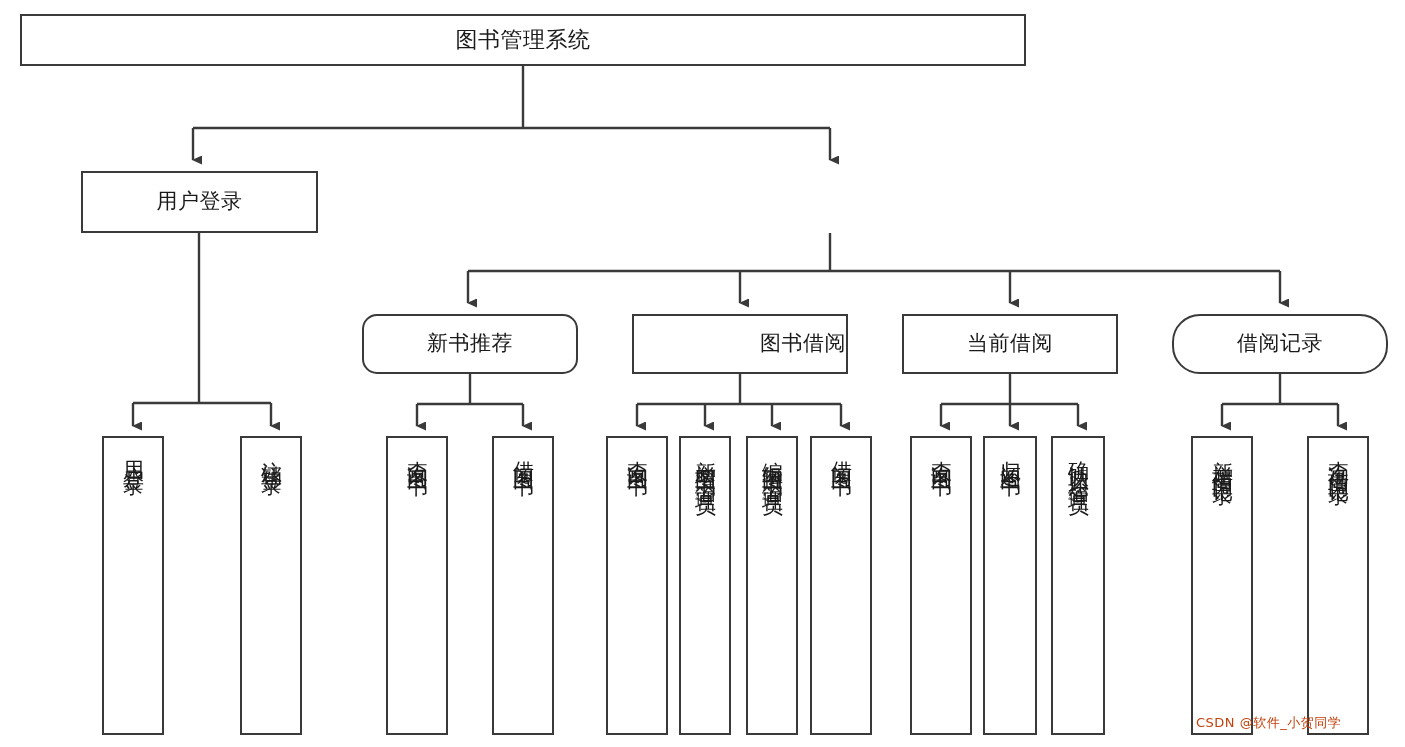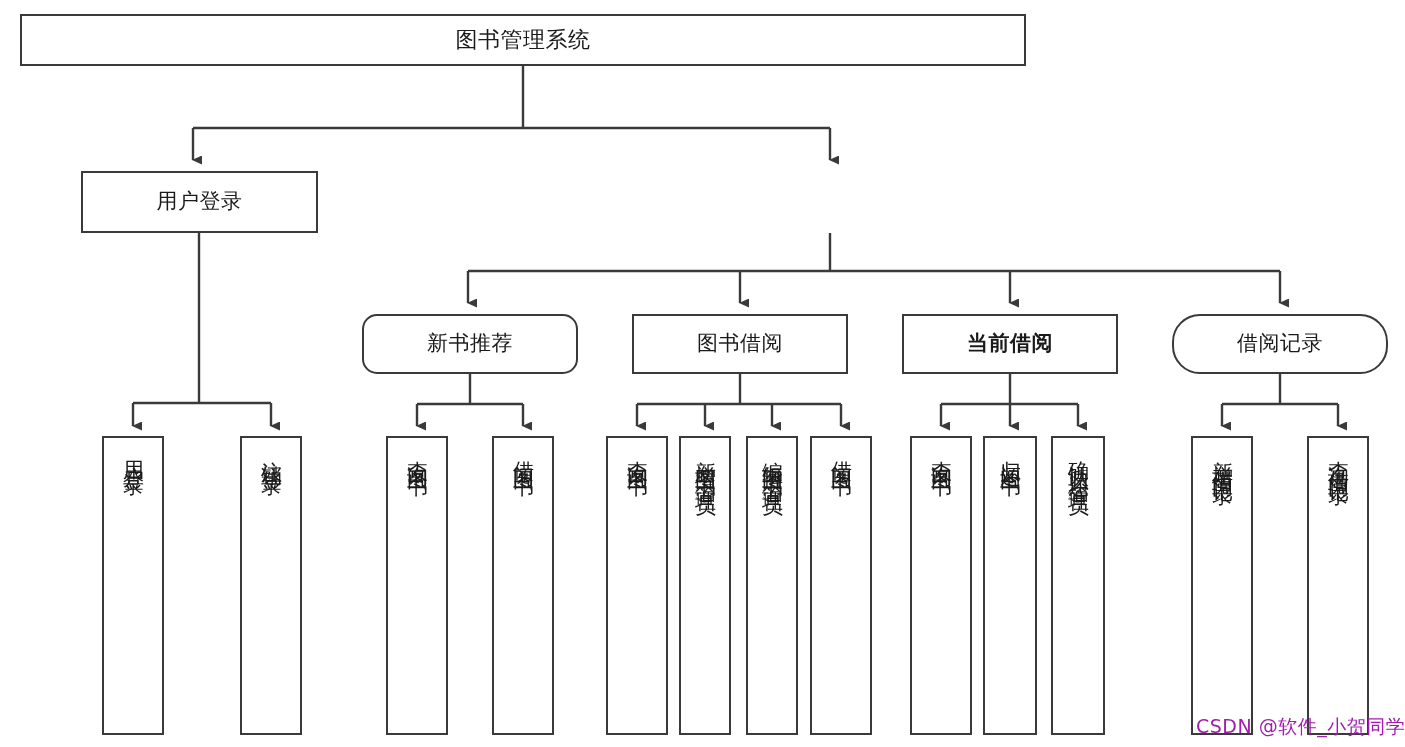--- a/index.html
+++ b/index.html
@@ -56,22 +56,22 @@
     left: 0;
     top: 0;
     width: 1405px;
     height: 747px;
     pointer-events: none;
   }
   .watermark {
     position: absolute;
     left: 1196px;
     top: 714px;
-    font-size: 19px;
-    color: #a21caf;
+    font-size: 13px;
+    color: #c2410c;
     white-space: nowrap;
     letter-spacing: 0.5px;
   }
 </style>
 </head>
 <body>
 
 <div id="canvas">
 
   <svg class="edges" viewBox="0 0 1405 747">
@@ -130,25 +130,25 @@
 
   <div class="node node-h" style="left:81px; top:171px; width:237px; height:62px;">
     <span>用户登录</span>
   </div>
 
 
   <div class="node node-h" style="left:362px; top:314px; width:216px; height:60px;border-radius:15px;">
     <span>新书推荐</span>
   </div>
 
-  <div class="node node-h" style="left:632px; top:314px; width:216px; height:60px;">
+  <div class="node node-h" style="left:632px; top:314px; width:216px; height:60px;justify-content:flex-end;">
     <span>图书借阅</span>
   </div>
 
-  <div class="node node-h" style="left:902px; top:314px; width:216px; height:60px;font-weight:bold;">
+  <div class="node node-h" style="left:902px; top:314px; width:216px; height:60px;">
     <span>当前借阅</span>
   </div>
 
   <div class="node node-h" style="left:1172px; top:314px; width:216px; height:60px;border-radius:28px;">
     <span>借阅记录</span>
   </div>
 
   <div class="node node-v" style="left:102px; top:436px; width:62px; height:299px;">
     <span class="vtext">用户登录</span>
   </div>

